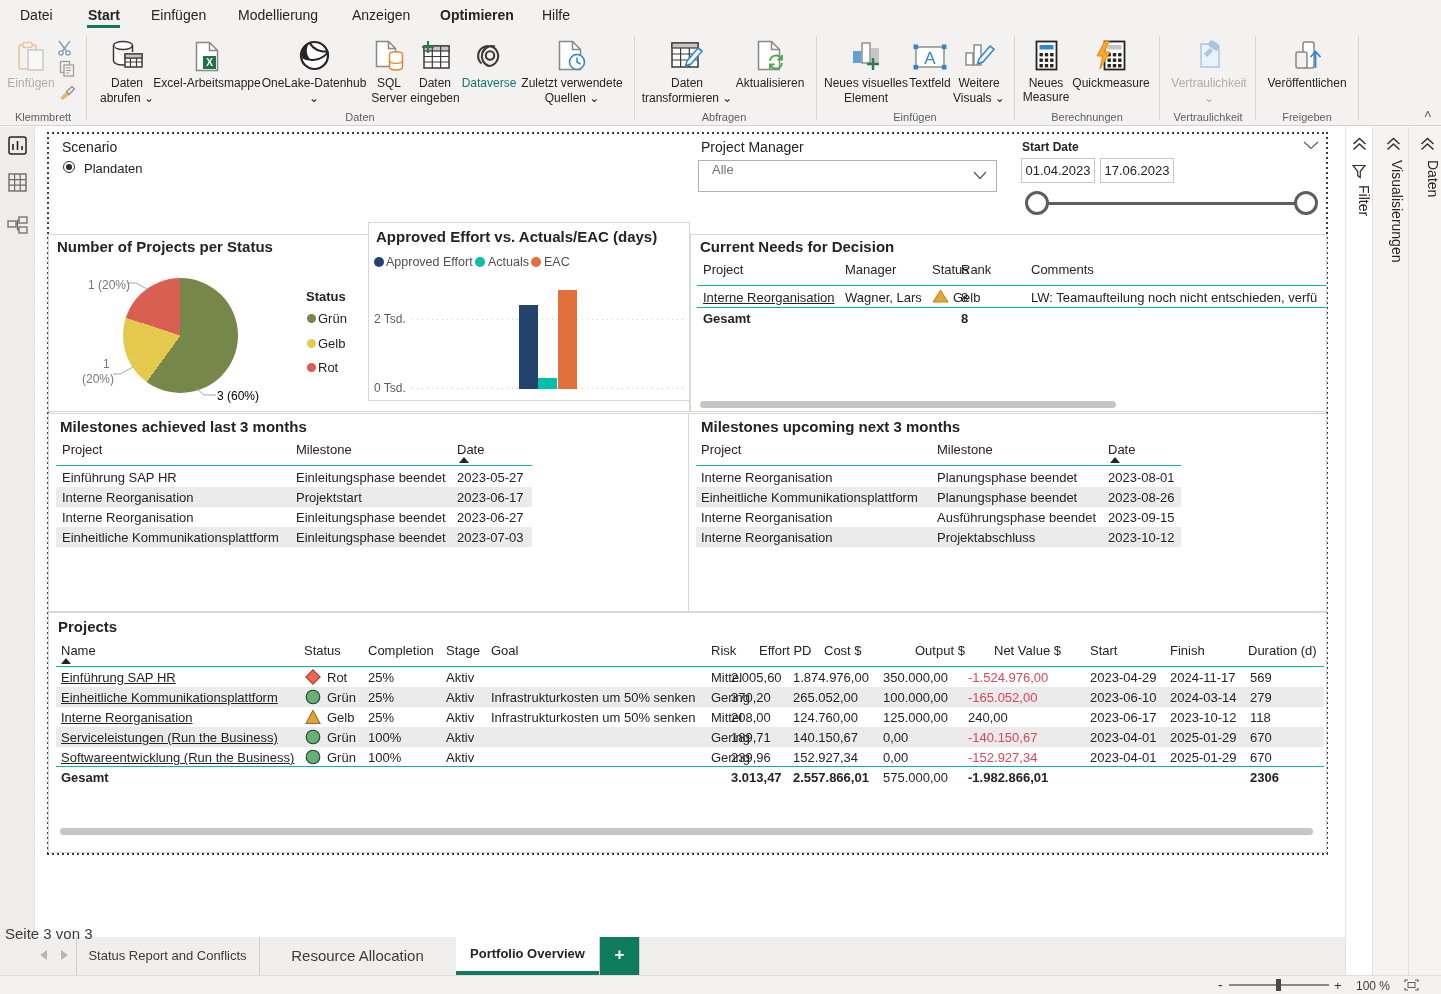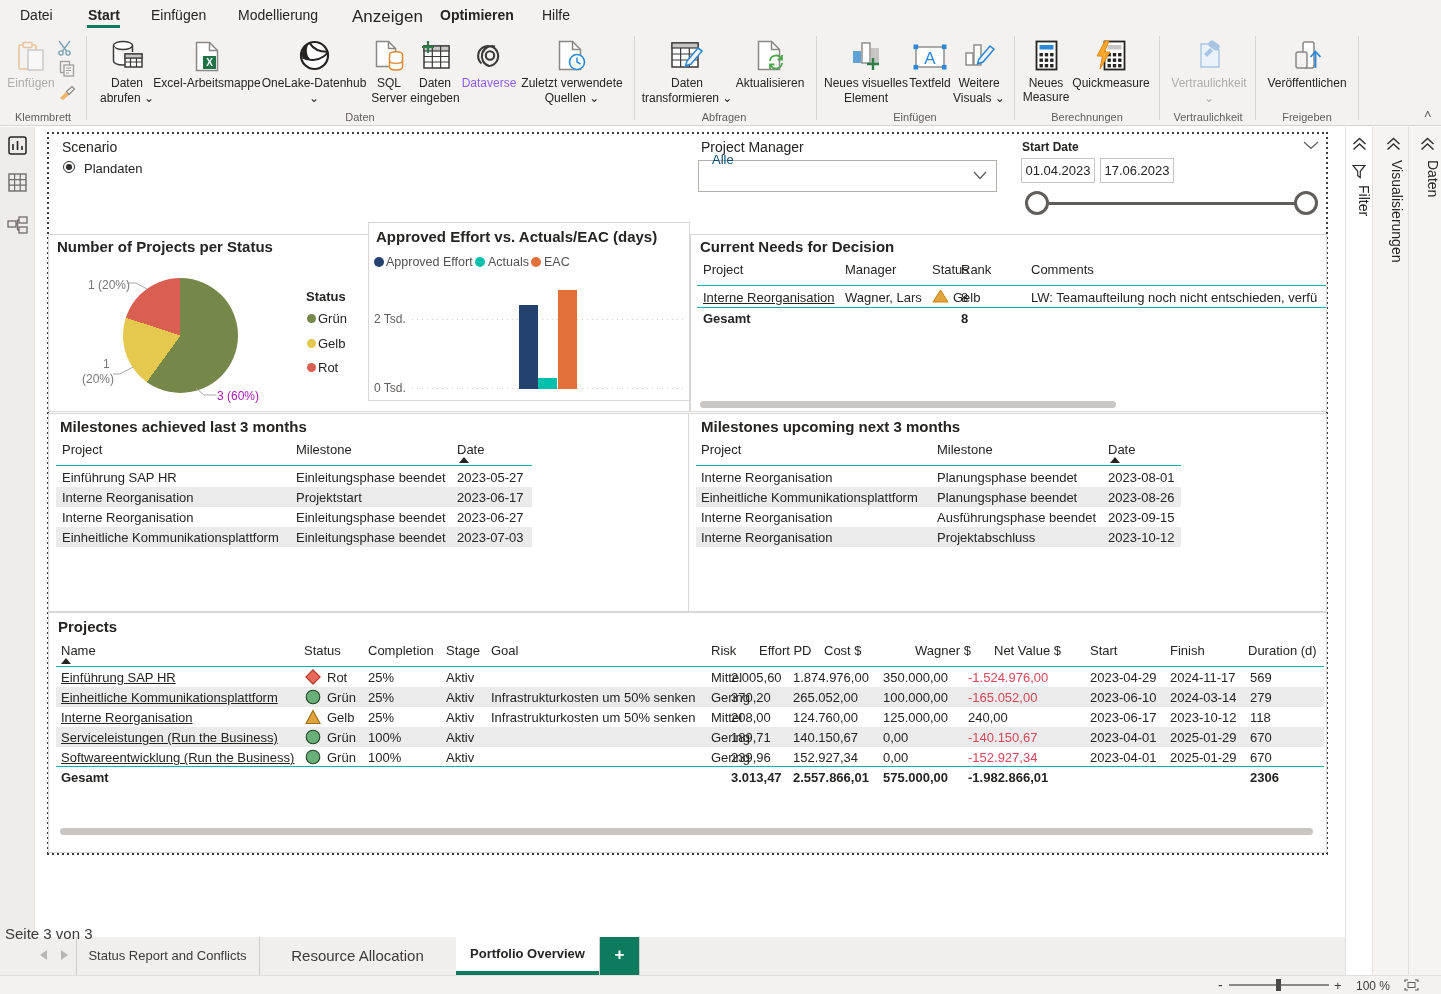--- a/index.html
+++ b/index.html
@@ -12,21 +12,21 @@
 .stripe{position:absolute;background:#ebebeb}
 .tealline{position:absolute;background:#01b8aa;height:1px}
 svg{display:block}
 </style></head><body>
 
 <div class="a" style="left:0;top:0;width:1441px;height:30px;background:#f3f2f1"></div>
 <div class="a" style="left:20px;top:7px;font-size:14px;font-weight:400;white-space:nowrap">Datei</div>
 <div class="a" style="left:88px;top:7px;font-size:14px;font-weight:600;white-space:nowrap">Start</div>
 <div class="a" style="left:151px;top:7px;font-size:14px;font-weight:400;white-space:nowrap">Einfügen</div>
 <div class="a" style="left:238px;top:7px;font-size:14px;font-weight:400;white-space:nowrap">Modellierung</div>
-<div class="a" style="left:352px;top:7px;font-size:17px;font-weight:400;white-space:nowrap">Anzeigen</div>
+<div class="a" style="left:352px;top:7px;font-size:14px;font-weight:400;white-space:nowrap">Anzeigen</div>
 <div class="a" style="left:440px;top:7px;font-size:14px;font-weight:700;white-space:nowrap">Optimieren</div>
 <div class="a" style="left:542px;top:7px;font-size:14px;font-weight:400;white-space:nowrap">Hilfe</div>
 <div class="a" style="left:87px;top:25px;width:33px;height:3px;background:#0e7a5e"></div>
 <div class="a" style="left:0;top:30px;width:1441px;height:96px;background:#f3f2f1;border-bottom:1px solid #d5d3d1"></div>
 <div class="a" style="left:86px;top:36px;width:1px;height:84px;background:#d8d6d4"></div>
 <div class="a" style="left:634px;top:36px;width:1px;height:84px;background:#d8d6d4"></div>
 <div class="a" style="left:816px;top:36px;width:1px;height:84px;background:#d8d6d4"></div>
 <div class="a" style="left:1014px;top:36px;width:1px;height:84px;background:#d8d6d4"></div>
 <div class="a" style="left:1159px;top:36px;width:1px;height:84px;background:#d8d6d4"></div>
 <div class="a" style="left:1255px;top:36px;width:1px;height:84px;background:#d8d6d4"></div>
@@ -97,21 +97,21 @@
     <rect x="4" y="6" width="25" height="5" fill="#c8c6c4" stroke="#3b3a39" stroke-width="1.2"></rect>
     <path d="M4 16.5h25M4 22h25M12.3 6v22M20.6 6v22" stroke="#3b3a39" stroke-width="1.2"></path>
     <path d="M8 1 v12 M2 7 h12" stroke="#2d7d46" stroke-width="2.2"></path>
   </svg>
 <div class="a" style="left:355px;top:76px;width:160px;text-align:center;font-size:12px;color:#252423;white-space:nowrap">Daten</div>
 <div class="a" style="left:355px;top:91px;width:160px;text-align:center;font-size:12px;color:#252423;white-space:nowrap">eingeben</div>
 <svg class="a" style="left:475px;top:42px" width="29" height="28" viewBox="0 0 29 28">
     <path d="M6.5 21.5 A10 10 0 1 1 14 24 A 7.5 7.5 0 1 1 20 4.5" fill="none" stroke="#3b3a39" stroke-width="2.1"></path>
     <circle cx="15" cy="13.5" r="4.2" fill="none" stroke="#3b3a39" stroke-width="2.1"></circle>
   </svg>
-<div class="a" style="left:409px;top:76px;width:160px;text-align:center;font-size:12px;color:#8b5cf6;white-space:nowrap">Dataverse</div>
+<div class="a" style="left:409px;top:76px;width:160px;text-align:center;font-size:12px;color:#0f766e;white-space:nowrap">Dataverse</div>
 <svg class="a" style="left:558px;top:40px" width="29" height="32" viewBox="0 0 29 32">
     <path d="M1.5 1.5 h13 l8 8 v20 h-21 z" fill="#fff" stroke="#8a8886" stroke-width="1.5"></path>
     <path d="M14.5 1.5 v8 h8" fill="none" stroke="#8a8886" stroke-width="1.5"></path>
     <circle cx="19" cy="22" r="7.5" fill="#fff" stroke="#2b88d8" stroke-width="1.6"></circle>
     <path d="M19 17.5 V22 l3.5 2" fill="none" stroke="#2b88d8" stroke-width="1.5"></path>
   </svg>
 <div class="a" style="left:492px;top:76px;width:160px;text-align:center;font-size:12px;color:#252423;white-space:nowrap">Zuletzt verwendete</div>
 <div class="a" style="left:492px;top:91px;width:160px;text-align:center;font-size:12px;color:#252423;white-space:nowrap">Quellen ⌄</div>
 <svg class="a" style="left:670px;top:41px" width="35" height="31" viewBox="0 0 35 31">
     <rect x="2" y="2" width="26" height="24" fill="#fff" stroke="#3b3a39" stroke-width="1.5"></rect>
@@ -240,21 +240,21 @@
 <div class="a" style="left:47px;top:132px;width:1281px;height:2px;background:repeating-linear-gradient(90deg,#3b3a39 0 2px,transparent 2px 5px)"></div>
 <div class="a" style="left:47px;top:853px;width:1281px;height:2px;background:repeating-linear-gradient(90deg,#3b3a39 0 2px,transparent 2px 5px)"></div>
 <div class="a" style="left:47px;top:132px;width:2px;height:723px;background:repeating-linear-gradient(180deg,#3b3a39 0 2px,transparent 2px 5px)"></div>
 <div class="a" style="left:1326px;top:132px;width:2px;height:723px;background:repeating-linear-gradient(180deg,#3b3a39 0 2px,transparent 2px 5px)"></div>
 <div class="a" style="left:62px;top:139px;font-size:14px">Scenario</div>
 <div class="a" style="left:63px;top:161px;width:12px;height:12px;border:1.6px solid #323130;border-radius:50%"></div>
 <div class="a" style="left:66.4px;top:164.4px;width:5.6px;height:5.6px;background:#323130;border-radius:50%"></div>
 <div class="a c13" style="left:84px;top:161px">Plandaten</div>
 <div class="a" style="left:701px;top:139px;font-size:14px">Project Manager</div>
 <div class="a" style="left:698px;top:160px;width:299px;height:32px;border:1px solid #b3b0ad;background:#fff"></div>
-<div class="a c13" style="left:712px;top:152px;color:#0c4a6e">Alle</div>
+<div class="a c13" style="left:712px;top:162px;color:#737373">Alle</div>
 <svg class="a" style="left:973px;top:171px" width="14" height="9" viewBox="0 0 14 9">
     <path d="M1 1 L7 7.5 L13 1" fill="none" stroke="#605e5c" stroke-width="1.3"></path>
   </svg>
 <div class="a" style="left:1022px;top:140px;font-size:12px;font-weight:600;color:#252423">Start Date</div>
 <svg class="a" style="left:1303px;top:141px" width="16" height="9" viewBox="0 0 16 9">
     <path d="M1 1 L8 7.5 L15 1" fill="none" stroke="#605e5c" stroke-width="1.2"></path>
   </svg>
 <div class="a" style="left:1021px;top:158px;width:74px;height:25px;border:1px solid #c8c6c4;background:#fff;font-size:13px;text-align:center;line-height:23px">01.04.2023</div>
 <div class="a" style="left:1100px;top:158px;width:74px;height:25px;border:1px solid #c8c6c4;background:#fff;font-size:13px;text-align:center;line-height:23px">17.06.2023</div>
 <div class="a" style="left:1037px;top:201.5px;width:269px;height:3px;background:#605e5c"></div>
@@ -265,21 +265,21 @@
 <div class="vbox" style="left:48px;top:413px;width:641px;height:199px"></div>
 <div class="vbox" style="left:688px;top:413px;width:639px;height:199px"></div>
 <div class="vbox" style="left:48px;top:612px;width:1279px;height:241px"></div>
 <div class="vbox" style="left:368px;top:222px;width:322px;height:179px"></div>
 <div class="tt a" style="left:57px;top:238px">Number of Projects per Status</div>
 <div class="a" style="left:123px;top:278px;width:115px;height:115px;border-radius:50%;
 background:conic-gradient(#75884a 0deg 216deg,#e5c84e 216deg 288deg,#d95f52 288deg 360deg)"></div>
 <div class="a" style="left:88px;top:278px;font-size:12px;color:#777">1 (20%)</div>
 <div class="a" style="left:103px;top:357px;font-size:12px;color:#777">1</div>
 <div class="a" style="left:82px;top:372px;font-size:12px;color:#777">(20%)</div>
-<div class="a" style="left:217px;top:389px;font-size:12px;color:#a21caf">3 (60%)</div>
+<div class="a" style="left:217px;top:389px;font-size:12px;color:#000000">3 (60%)</div>
 <svg class="a" style="left:127px;top:280px" width="22" height="10" viewBox="0 0 22 10">
     <path d="M0 3 h9 l11 6" fill="none" stroke="#a6a6a6" stroke-width="1"></path>
   </svg>
 <svg class="a" style="left:113px;top:365px" width="22" height="10" viewBox="0 0 22 10">
     <path d="M0 9 h7 l13-7" fill="none" stroke="#a6a6a6" stroke-width="1"></path>
   </svg>
 <svg class="a" style="left:196px;top:388px" width="20" height="10" viewBox="0 0 20 10">
     <path d="M0 0 l8 7 h12" fill="none" stroke="#a6a6a6" stroke-width="1"></path>
   </svg>
 <div class="a" style="left:306px;top:289px;font-size:13px;font-weight:bold">Status</div>
@@ -368,21 +368,21 @@
 <div class="a c13" style="left:1108px;top:530px">2023-10-12</div>
 <div class="tt a" style="left:58px;top:618px">Projects</div>
 <div class="hdr a" style="left:61px;top:643px">Name</div>
 <div class="hdr a" style="left:304px;top:643px">Status</div>
 <div class="hdr a" style="left:368px;top:643px">Completion</div>
 <div class="hdr a" style="left:446px;top:643px">Stage</div>
 <div class="hdr a" style="left:491px;top:643px">Goal</div>
 <div class="hdr a" style="left:711px;top:643px">Risk</div>
 <div class="hdr a" style="left:759px;top:643px">Effort PD</div>
 <div class="hdr a" style="left:824px;top:643px">Cost $</div>
-<div class="hdr a" style="left:915px;top:643px">Wagner $</div>
+<div class="hdr a" style="left:915px;top:643px">Output $</div>
 <div class="hdr a" style="left:994px;top:643px">Net Value $</div>
 <div class="hdr a" style="left:1090px;top:643px">Start</div>
 <div class="hdr a" style="left:1170px;top:643px">Finish</div>
 <div class="hdr a" style="left:1248px;top:643px">Duration (d)</div>
 <svg class="a" style="left:61px;top:658px" width="10" height="6" viewBox="0 0 10 6">
     <path d="M5 0 L10 6 H0 Z" fill="#252423"></path>
   </svg>
 <div class="tealline a" style="left:56px;top:666px;width:1268px"></div>
 <div class="a c13" style="left:61px;top:670px;text-decoration:underline">Einführung SAP HR</div>
 <svg class="a" style="left:304px;top:668px" width="18" height="18" viewBox="0 0 18 18">
@@ -463,21 +463,21 @@
 <div class="a c13 r" style="left:793px;top:750px;width:110px">152.927,34</div>
 <div class="a c13 r" style="left:883px;top:750px;width:100px">0,00</div>
 <div class="a c13 r" style="left:968px;top:750px;width:110px;color:#d8465a">-152.927,34</div>
 <div class="a c13" style="left:1090px;top:750px">2023-04-01</div>
 <div class="a c13" style="left:1170px;top:750px">2025-01-29</div>
 <div class="a c13 r" style="left:1250px;top:750px;width:70px">670</div>
 <div class="tealline a" style="left:56px;top:766px;width:1268px"></div>
 <div class="a c13" style="left:61px;top:770px;font-weight:bold">Gesamt</div>
 <div class="a c13 r" style="left:731px;top:770px;width:80px;font-weight:bold">3.013,47</div>
 <div class="a c13 r" style="left:793px;top:770px;width:110px;font-weight:bold">2.557.866,01</div>
-<div class="a c13 r" style="left:883px;top:770px;width:100px;font-weight:bold">575.000,00</div>
+<div class="a c13 r" style="left:883px;top:770px;width:100px;font-weight:normal">575.000,00</div>
 <div class="a c13 r" style="left:968px;top:770px;width:110px;font-weight:bold">-1.982.866,01</div>
 <div class="a c13 r" style="left:1250px;top:770px;width:70px;font-weight:bold">2306</div>
 <div class="a" style="left:60px;top:828px;width:1253px;height:7px;border-radius:3.5px;background:#c8c6c4"></div>
 <div class="a" style="left:0;top:937px;width:1345px;height:38px;background:#f1efee"></div>
 <svg class="a" style="left:38px;top:949px" width="10" height="12" viewBox="0 0 10 12">
     <path d="M9 1 L2 6 L9 11 Z" fill="#b8b6b4"></path>
   </svg>
 <svg class="a" style="left:60px;top:949px" width="10" height="12" viewBox="0 0 10 12">
     <path d="M1 1 L8 6 L1 11 Z" fill="#b8b6b4"></path>
   </svg>

